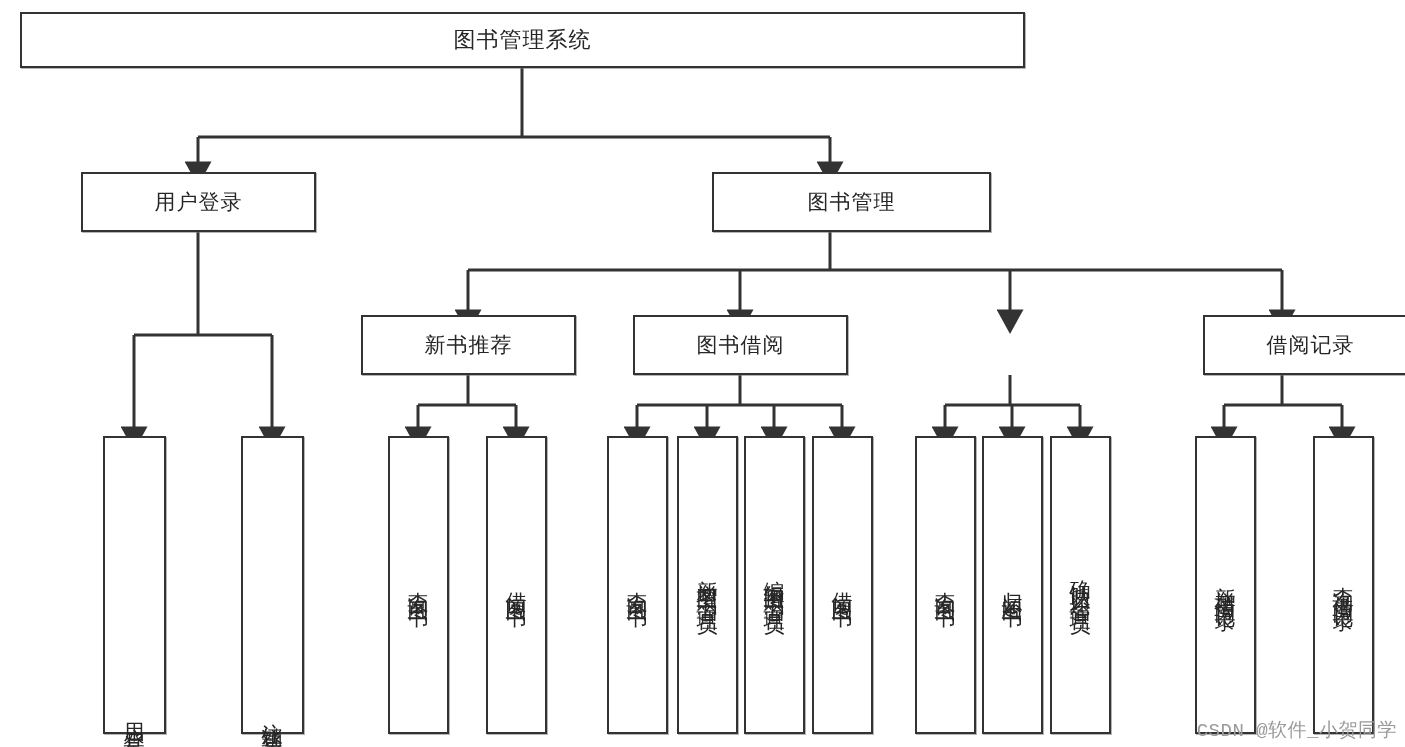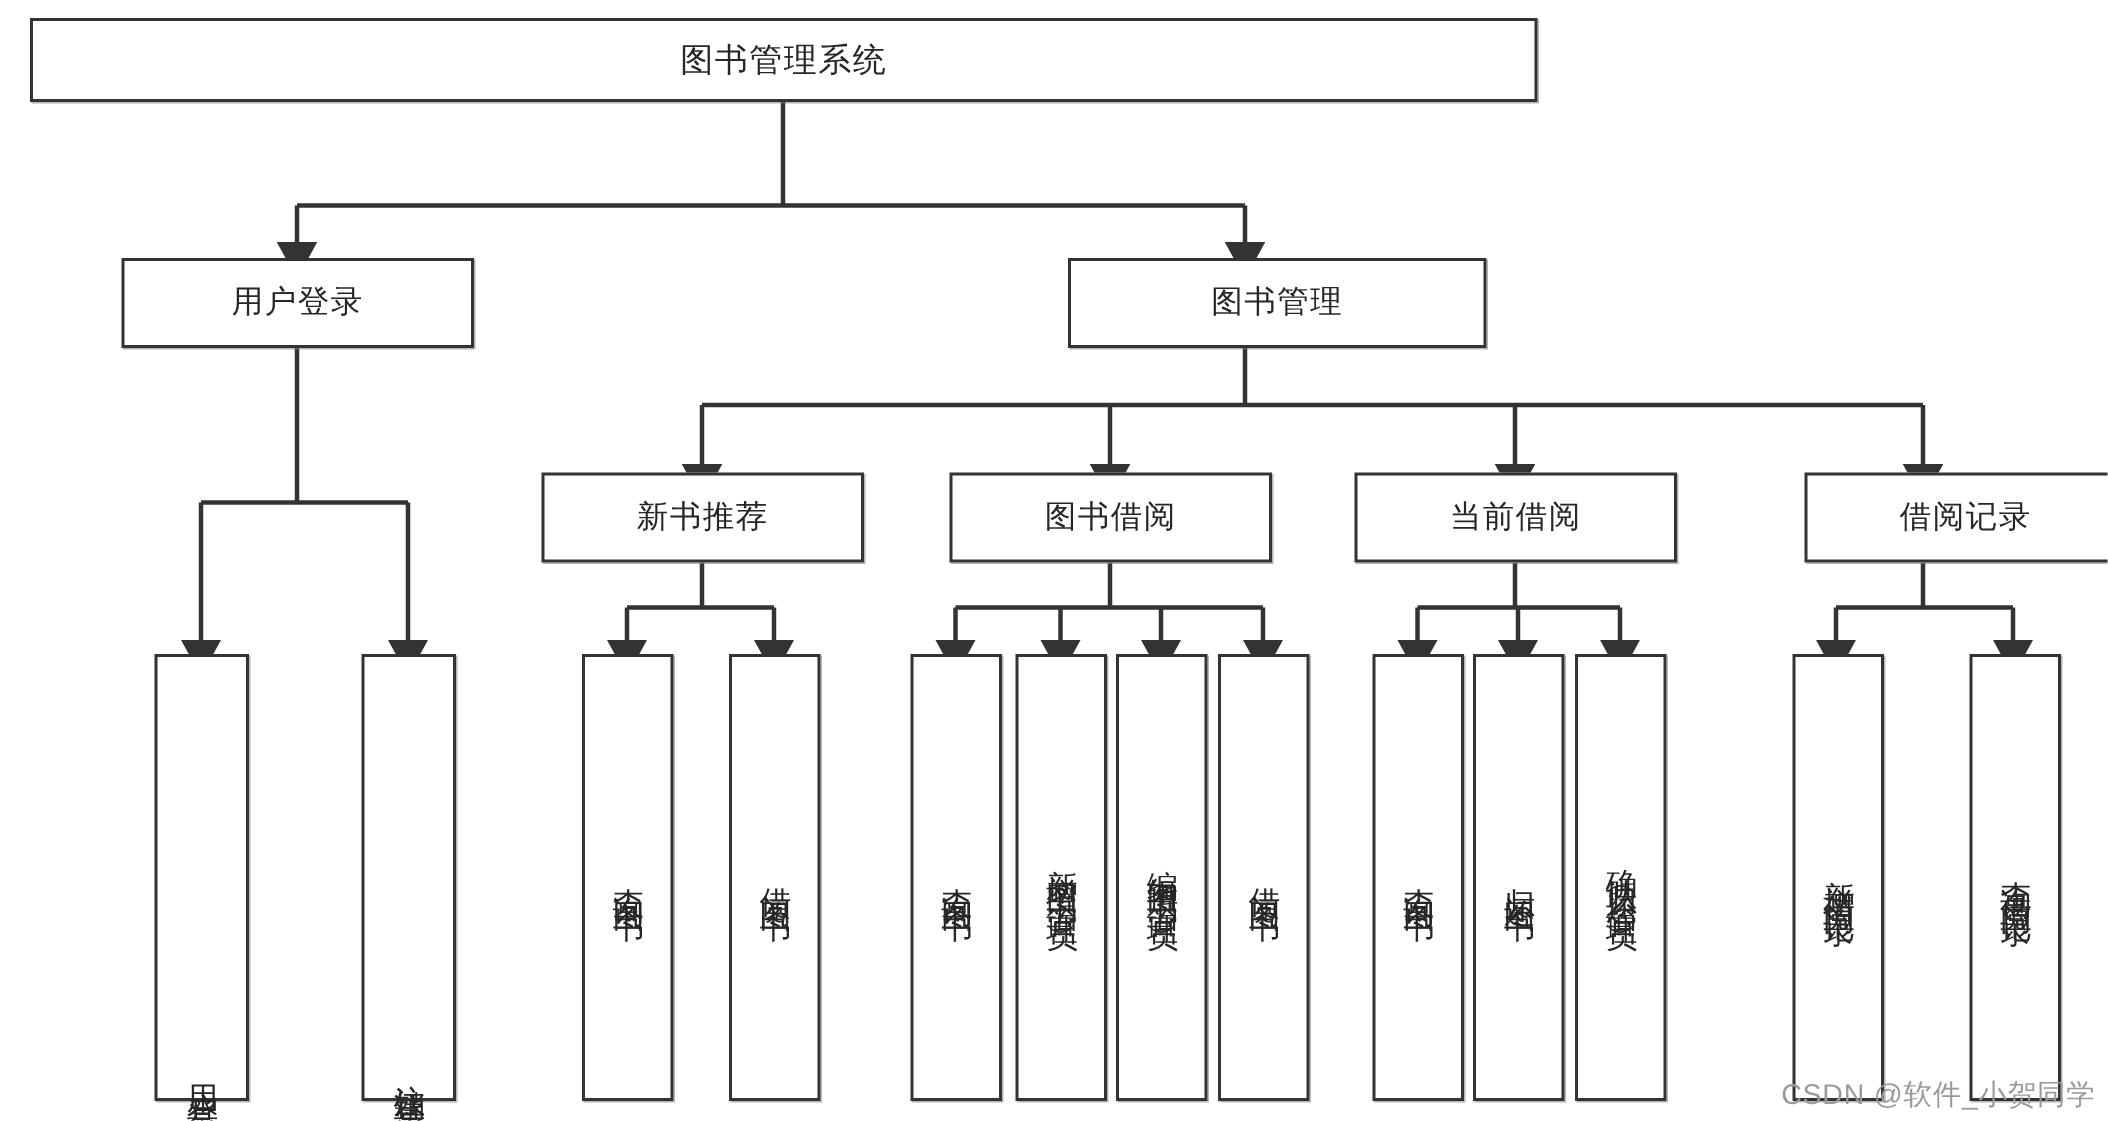--- a/index.html
+++ b/index.html
@@ -49,20 +49,21 @@
   .node.vert.bottomed{align-items:flex-end;}
 
   .watermark{
     position:absolute;
     right:8px;
     bottom:4px;
     font-size:19px;
     color:#9a9a9a;
     letter-spacing:0.5px;
     white-space:nowrap;
+    font-family:Liberation Mono, monospace;
   }
 </style>
 </head>
 <body>
 
 <div id="canvas">
 
   <svg class="lines" viewBox="0 0 1405 747">
     <defs>
       <marker id="arrow" markerWidth="9" markerHeight="9" refX="1.2" refY="4.5" orient="auto" markerUnits="strokeWidth">
@@ -123,23 +124,20 @@
   <div class="node" style="left:712px;top:172px;width:279px;height:60px;">
     <span class="label">图书管理</span>
   </div>
 
   <div class="node" style="left:633px;top:315px;width:215px;height:60px;">
     <span class="label">图书借阅</span>
   </div>
   <div class="node" style="left:361px;top:315px;width:215px;height:60px;">
     <span class="label">新书推荐</span>
   </div>
-  <div class="node" style="left:903px;top:315px;width:215px;height:60px;">
-    <span class="label">当前借阅</span>
-  </div>
   <div class="node" style="left:1175px;top:315px;width:215px;height:60px;margin-left:28px;">
     <span class="label">借阅记录</span>
   </div>
 
   <div class="node vert bottomed" style="left:103px;top:436px;width:63px;height:298px;">
     <span class="label">用户登录</span>
   </div>
   <div class="node vert bottomed" style="left:241px;top:436px;width:63px;height:298px;">
     <span class="label">注销登录</span>
   </div>

